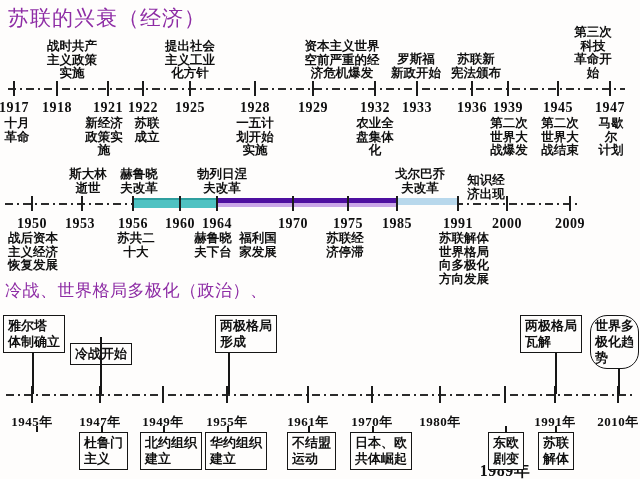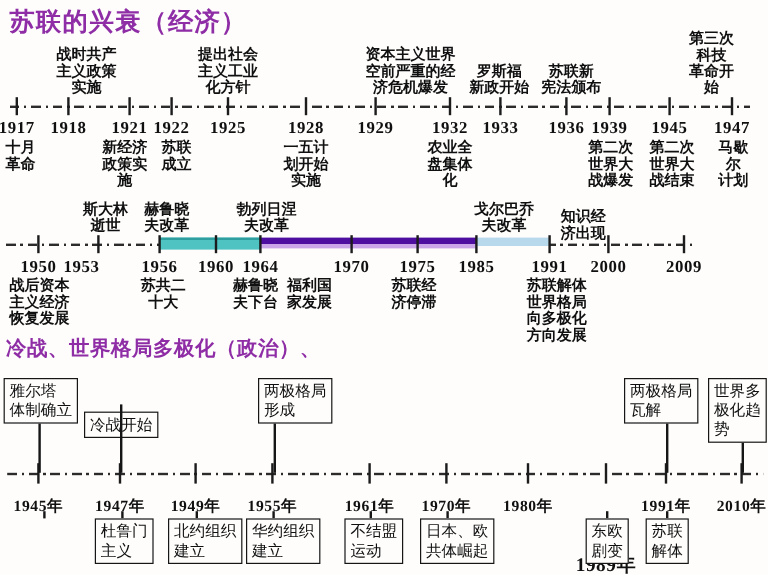--- a/index.html
+++ b/index.html
@@ -2,21 +2,21 @@
 <html style="--teal: #4fc2c2; --teal-dark: #2e9e9e; --purple: #4e0fa0; --lavender: #caa6e8; --lightblue: #b8d8ec;"><head>
 <meta charset="utf-8">
 <style>
   * { margin:0; padding:0; box-sizing:border-box; }
   html,body { background:#ffffff; }
   body { font-family:"Liberation Serif","DejaVu Serif",serif; }
   .stage{
     position:relative; width:640px; height:479px; background:#fefdfc;
     overflow:hidden;
   }
-  .title{ position:absolute; font-weight:bold; white-space:nowrap; }
+  .title{ position:absolute; font-weight:normal; white-space:nowrap; }
   .t1{ left:8px; top:4px;  font-size:21px; letter-spacing:1px; }
   .t2{ left:5px; top:279px; font-size:17px; letter-spacing:.5px; }
   .axis{
     position:absolute; height:2px;
     background:repeating-linear-gradient(to right,
       #2b2b2b 0 8px, transparent 8px 12px,
       #2b2b2b 12px 14px, transparent 14px 18px);
   }
   .tick{ position:absolute; width:2px; background:#1c1c1c; }
   .year{
@@ -33,21 +33,21 @@
   .bar{ position:absolute; }
   .bar-teal     { height:10px; background:var(--teal);
                   border-top:2px solid var(--teal-dark); }
   .bar-purple   { height:9px;
                   background:linear-gradient(to bottom,
                     var(--purple) 0, var(--purple) 5px,
                     var(--lavender) 5px, var(--lavender) 100%); }
   .bar-lightblue{ height:7px; background:var(--lightblue); }
   .box{
     position:absolute; border:1.5px solid #161616; background:#fefdfc;
-    font-weight:normal; color:#101010; font-size:13px; line-height:16px;
+    font-weight:bold; color:#101010; font-size:13px; line-height:16px;
     padding:2px 4px; white-space:pre-line; text-align:left;
   }
   .vline{ position:absolute; width:1.5px; background:#161616; }
 </style>
 </head>
 <body>
 
 <div class="stage" id="stage">
   <div class="title t1" style="color: rgb(142, 45, 165);">苏联的兴衰（经济）</div>
   <div class="title t2" style="color: rgb(142, 45, 165);">冷战、世界格局多极化（政治）、</div>
@@ -114,21 +114,21 @@
 战结束</div>
     <div class="evt below" style="left: 611px; top: 117px;">马歇尔
 计划</div>
     <div class="axis" style="left: 5px; top: 203px; width: 573px;"></div>
     <div class="bar bar-teal" style="left: 133px; width: 84px; top: 198px;"></div>
     <div class="bar bar-purple" style="left: 217px; width: 180px; top: 198px;"></div>
     <div class="bar bar-lightblue" style="left: 397px; width: 61px; top: 198px;"></div>
     <div class="tick" style="left: 31px; top: 196px; height: 15px;"></div>
     <div class="year" style="left: 32px; top: 216px; font-size: 14px;">1950</div>
     <div class="tick" style="left: 81px; top: 196px; height: 15px;"></div>
-    <div class="year" style="left: 68px; top: 216px; font-size: 14px;">1953</div>
+    <div class="year" style="left: 80px; top: 216px; font-size: 14px;">1953</div>
     <div class="tick" style="left: 132px; top: 196px; height: 15px;"></div>
     <div class="year" style="left: 133px; top: 216px; font-size: 14px;">1956</div>
     <div class="tick" style="left: 179px; top: 196px; height: 15px;"></div>
     <div class="year" style="left: 180px; top: 216px; font-size: 14px;">1960</div>
     <div class="tick" style="left: 216px; top: 196px; height: 15px;"></div>
     <div class="year" style="left: 217px; top: 216px; font-size: 14px;">1964</div>
     <div class="tick" style="left: 292px; top: 196px; height: 15px;"></div>
     <div class="year" style="left: 293px; top: 216px; font-size: 14px;">1970</div>
     <div class="tick" style="left: 347px; top: 196px; height: 15px;"></div>
     <div class="year" style="left: 348px; top: 216px; font-size: 14px;">1975</div>
@@ -190,21 +190,21 @@
 体制确立</div>
     <div class="vline" style="left: 32px; top: 353px; height: 41px;"></div>
     <div class="box" style="left: 70px; top: 315px; margin-top: 28px;">冷战开始</div>
     <div class="vline" style="left: 100px; top: 337px; height: 57px;"></div>
     <div class="box" style="left: 215px; top: 315px;">两极格局
 形成</div>
     <div class="vline" style="left: 228px; top: 353px; height: 41px;"></div>
     <div class="box" style="left: 520px; top: 315px;">两极格局
 瓦解</div>
     <div class="vline" style="left: 555px; top: 353px; height: 41px;"></div>
-    <div class="box" style="left: 590px; top: 315px;">世界多
+    <div class="box" style="left: 590px; top: 315px; border-radius: 17px;">世界多
 极化趋
 势</div>
     <div class="vline" style="left: 618px; top: 369px; height: 25px;"></div>
     <div class="vline" style="left: 36px; top: 426px; height: 6px;"></div>
     <div class="vline" style="left: 101px; top: 426px; height: 6px;"></div>
     <div class="box" style="left: 79px; top: 432px;">杜鲁门
 主义</div>
     <div class="vline" style="left: 163px; top: 426px; height: 6px;"></div>
     <div class="box" style="left: 140px; top: 432px;">北约组织
 建立</div>

